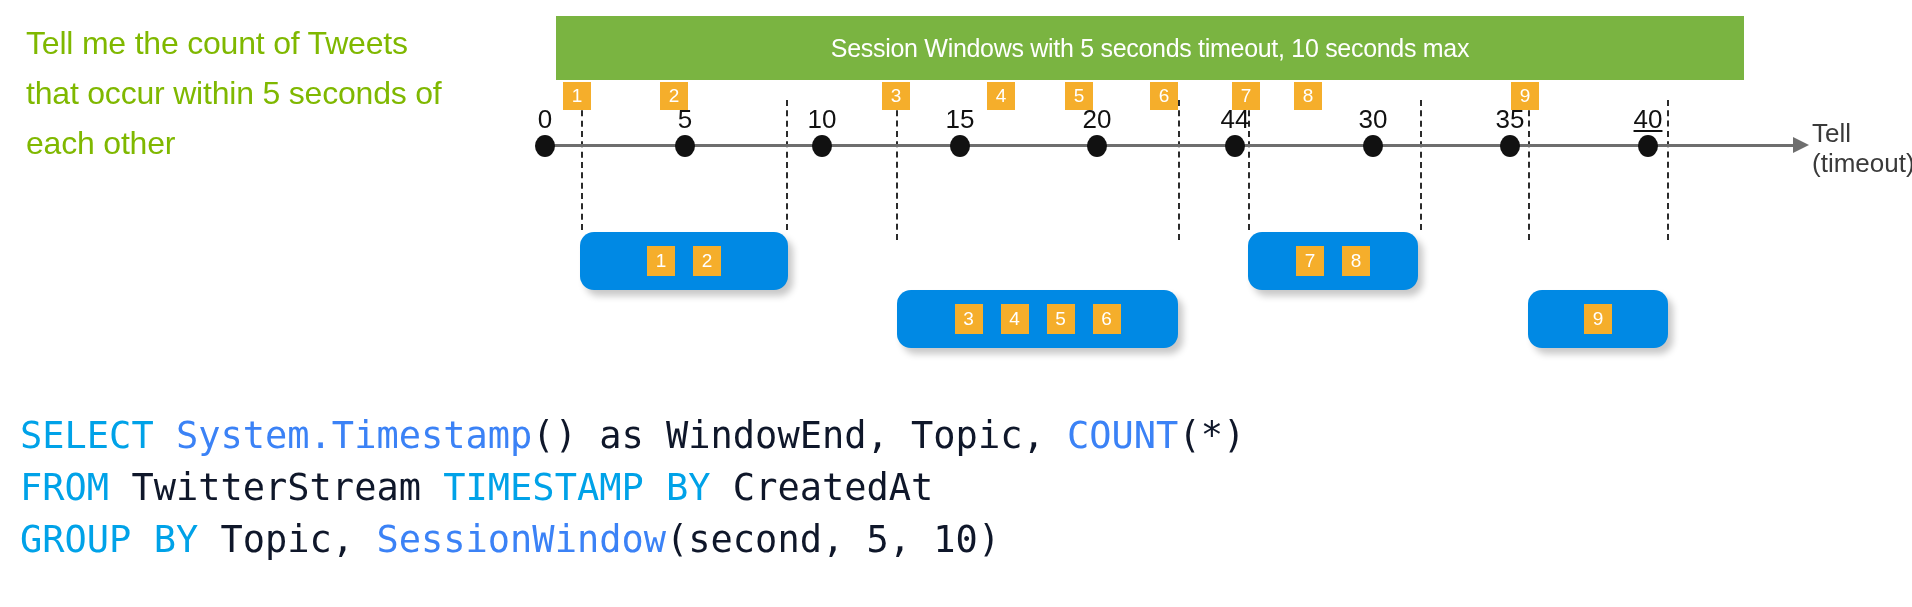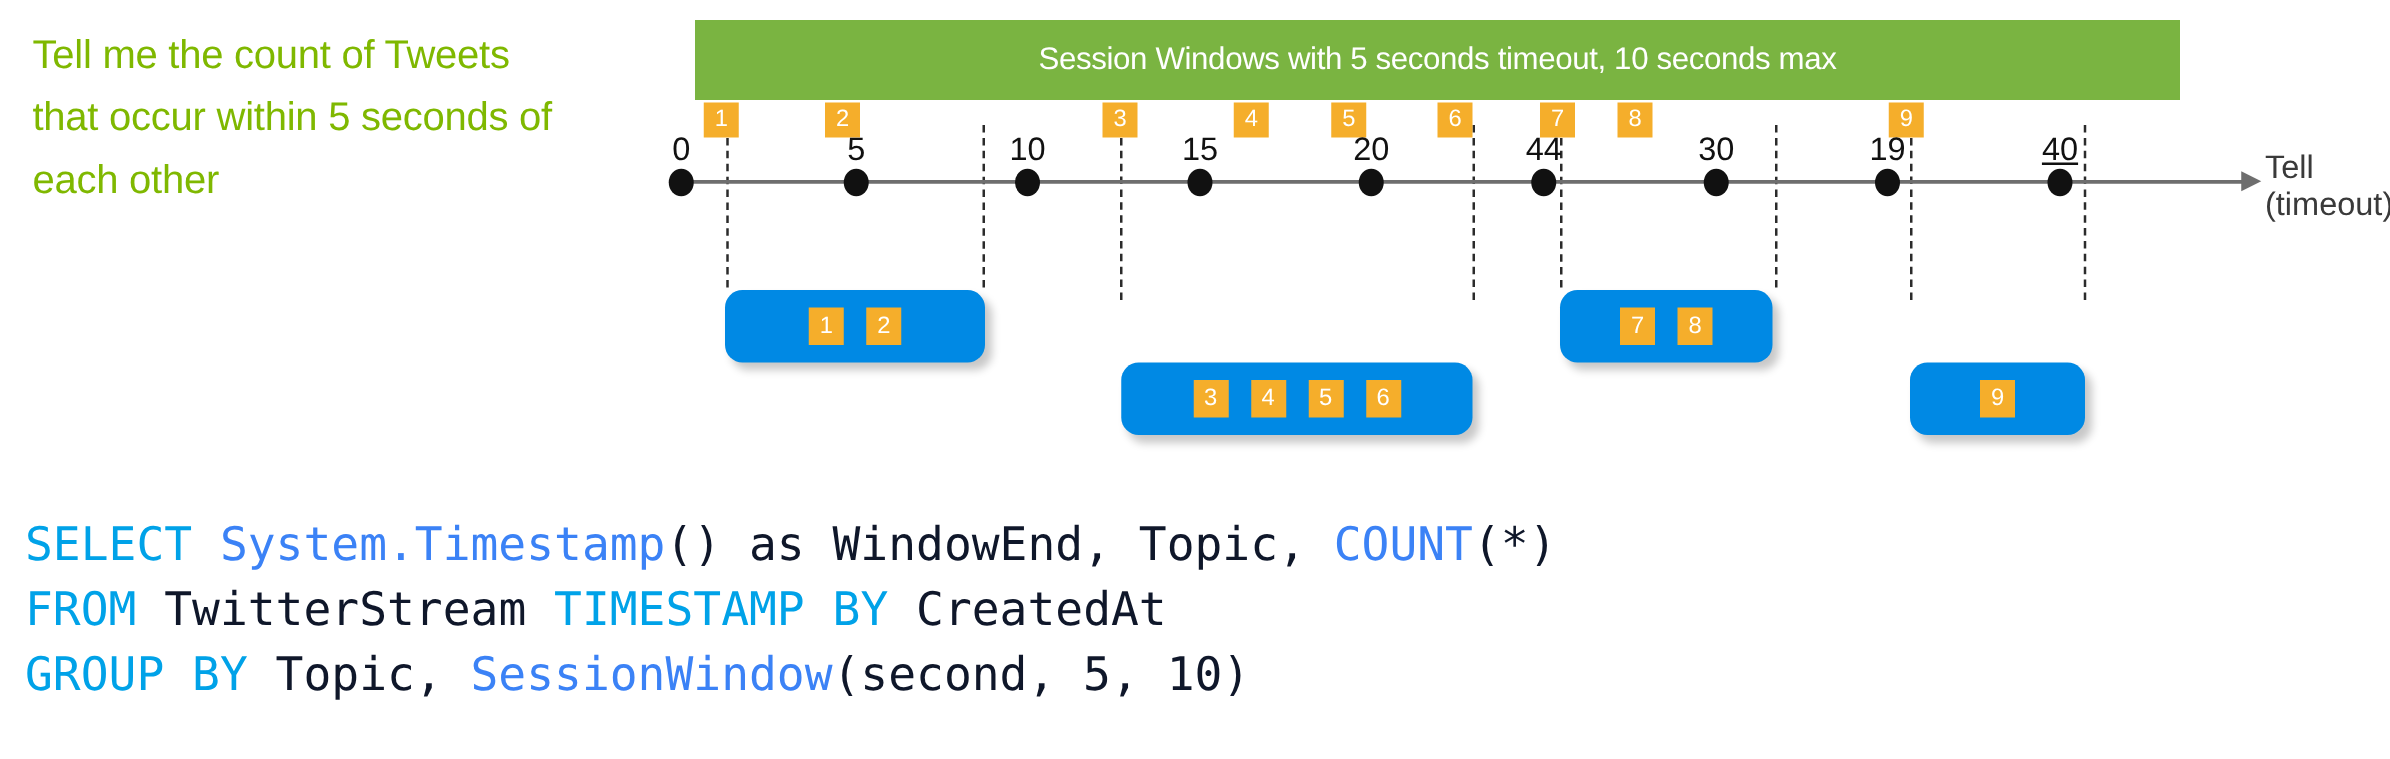--- a/index.html
+++ b/index.html
@@ -203,21 +203,21 @@
       <div class="axis-tick-label" style="left: 822px; top: 104px;">10</div>
       <div class="axis-dot" style="left: 822px; top: 146px;"></div>
       <div class="axis-tick-label" style="left: 960px; top: 104px;">15</div>
       <div class="axis-dot" style="left: 960px; top: 146px;"></div>
       <div class="axis-tick-label" style="left: 1097px; top: 104px;">20</div>
       <div class="axis-dot" style="left: 1097px; top: 146px;"></div>
       <div class="axis-tick-label" style="left: 1235px; top: 104px;">44</div>
       <div class="axis-dot" style="left: 1235px; top: 146px;"></div>
       <div class="axis-tick-label" style="left: 1373px; top: 104px;">30</div>
       <div class="axis-dot" style="left: 1373px; top: 146px;"></div>
-      <div class="axis-tick-label" style="left: 1510px; top: 104px;">19</div>
+      <div class="axis-tick-label" style="left: 1510px; top: 104px;">35</div>
       <div class="axis-dot" style="left: 1510px; top: 146px;"></div>
       <div class="axis-tick-label" style="left: 1648px; top: 104px; text-decoration: underline;">40</div>
       <div class="axis-dot" style="left: 1648px; top: 146px;"></div>
     </div>
 
   <div id="time-label">
     <span>Tell</span><br>
     <span>(timeout)</span>
   </div>
 

